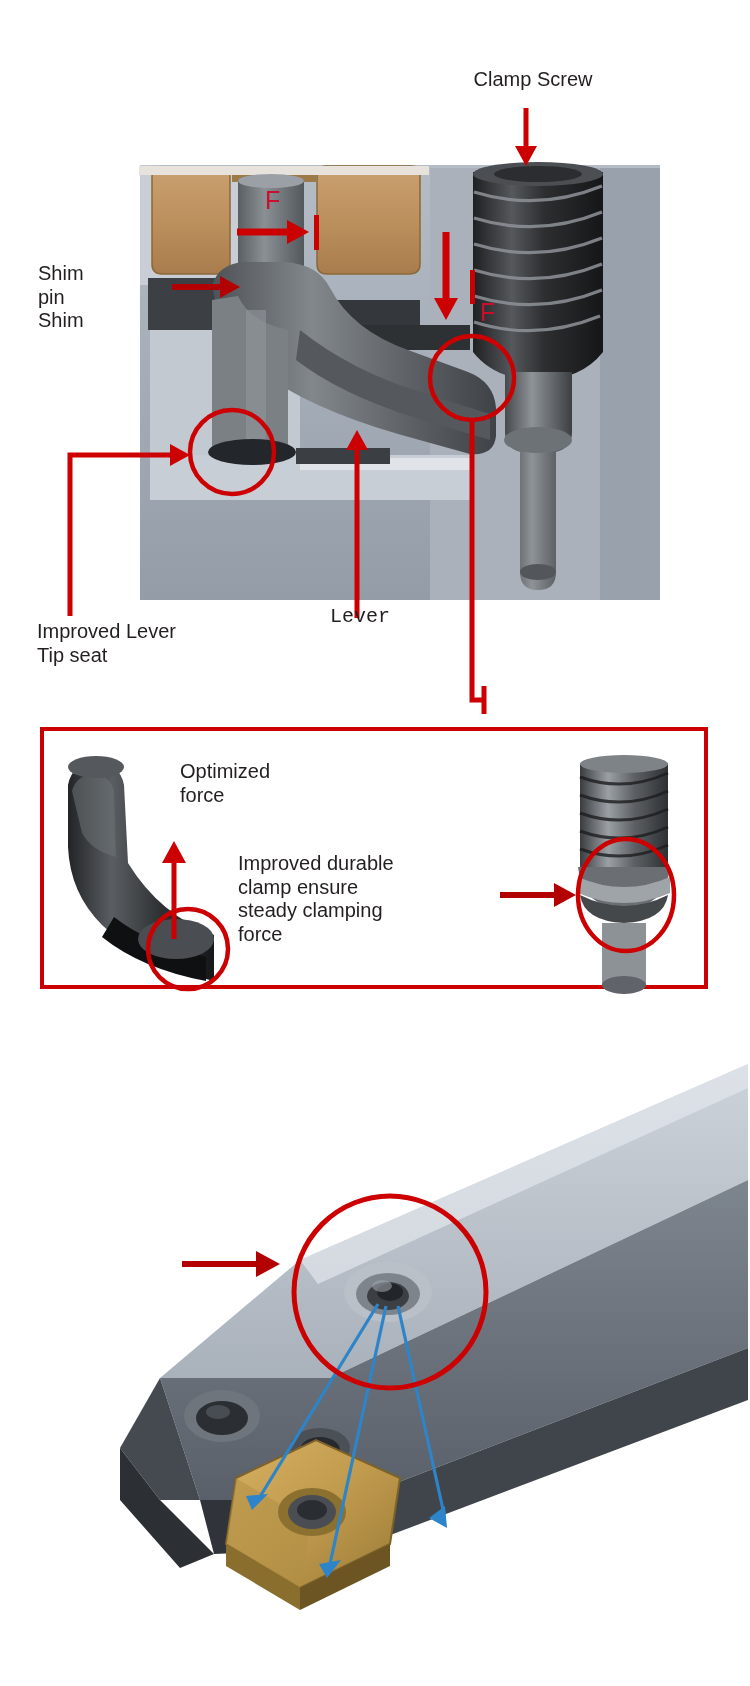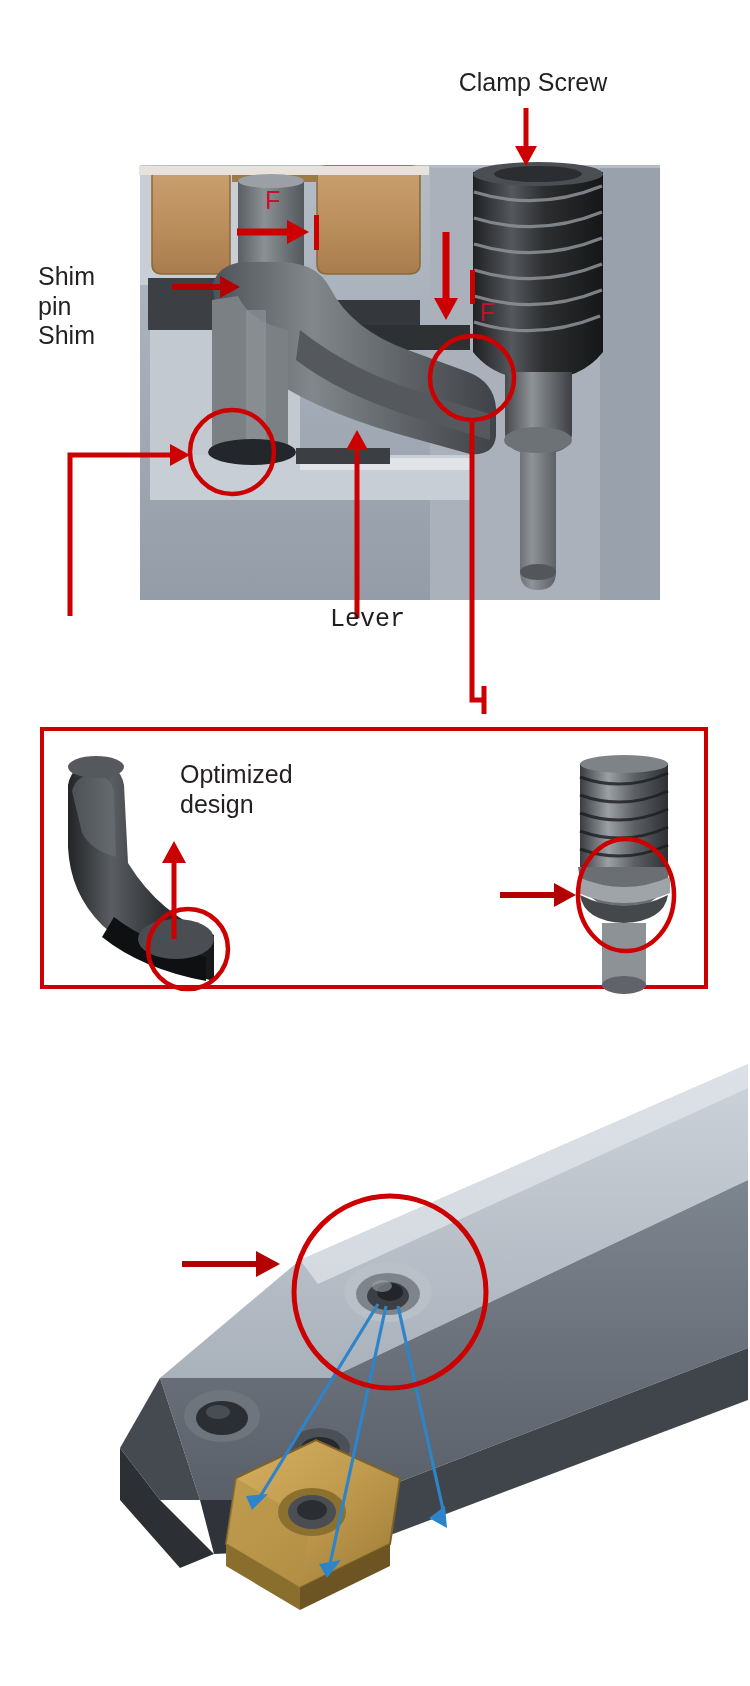--- a/index.html
+++ b/index.html
@@ -1,19 +1,19 @@
 <!DOCTYPE html>
 <html><head>
 <meta charset="utf-8">
 <style>
   html,body{margin:0;padding:0;background:#ffffff;}
   body{width:750px;height:1686px;position:relative;overflow:hidden;
        font-family:"Liberation Sans","DejaVu Sans",sans-serif;color:#231f20;}
   .stage{position:absolute;inset:0;width:750px;height:1686px;}
-  .lbl{position:absolute;font-size:25px;line-height:1.18;color:#231f20;white-space:pre;}
+  .lbl{position:absolute;font-size:20px;line-height:1.18;color:#231f20;white-space:pre;}
   .lbl.r{text-align:left;}
   .lbl.c{text-align:center;}
   .fmark{position:absolute;font-size:25px;color:#c8102e;line-height:1;}
   svg{position:absolute;left:0;top:0;overflow:visible;}
   .panelbox{position:absolute;border:4px solid #cc0000;background:#fff;box-sizing:border-box;}
 </style>
 </head>
 <body>
 
 <div class="stage">
@@ -154,20 +154,22 @@
       <path d="M484 686 L484 714" stroke="#cc0000" stroke-width="5"></path>
     </g>
   </svg>
 
   <div class="lbl c" style="left:438px;top:68px;width:190px;">Clamp Screw</div>
 
   <div class="lbl r" style="left:38px;top:262px;width:120px;">Shim
 pin
 Shim</div>
 
+  <div class="lbl" style="left:37px;top:620px;width:260px;">Improved Lever
+Tip seat</div>
 
   <div class="lbl" style="left:330px;top:605px;width:130px;font-family:Liberation Mono, monospace;">Lever</div>
 
   <span class="fmark" style="left:265px;top:188px;">F</span>
   <span class="fmark" style="left:480px;top:300px;">F</span>
 
   <div class="panelbox" style="left:40px;top:727px;width:668px;height:262px;"></div>
 
   <svg width="750" height="300" style="top:727px;" viewBox="0 0 750 300">
     <defs>
@@ -217,22 +219,26 @@
     </g>
 
     <ellipse cx="626" cy="168" rx="48" ry="56" fill="none" stroke="#cc0000" stroke-width="4.5"></ellipse>
     <g>
       <line x1="500" y1="168" x2="556" y2="168" stroke="#b30000" stroke-width="6"></line>
       <path d="M576 168 l-22 -12 l0 24 Z" fill="#b30000"></path>
     </g>
   </svg>
 
   <div class="lbl" style="left:180px;top:760px;width:220px;">Optimized
-design</div>
-
+force</div>
+
+  <div class="lbl r" style="left:238px;top:852px;width:262px;">Improved durable
+clamp ensure
+steady clamping
+force</div>
 
   <svg width="750" height="640" style="top:1048px;" viewBox="0 0 750 640">
     <defs>
       <linearGradient id="barTop" x1="0" y1="0" x2="0" y2="1">
         <stop offset="0" stop-color="#cdd3da"></stop>
           <stop offset="1" stop-color="#a9b1bb"></stop>
       </linearGradient>
       <linearGradient id="barSide" x1="0" y1="0" x2="0" y2="1">
         <stop offset="0" stop-color="#7d858f"></stop>
           <stop offset="1" stop-color="#5a6069"></stop>

